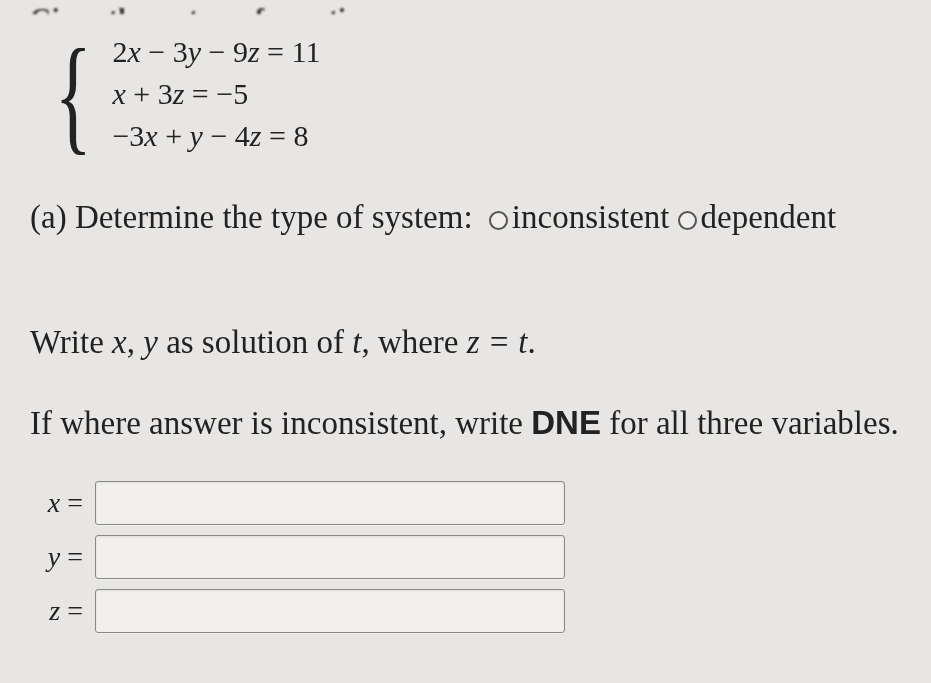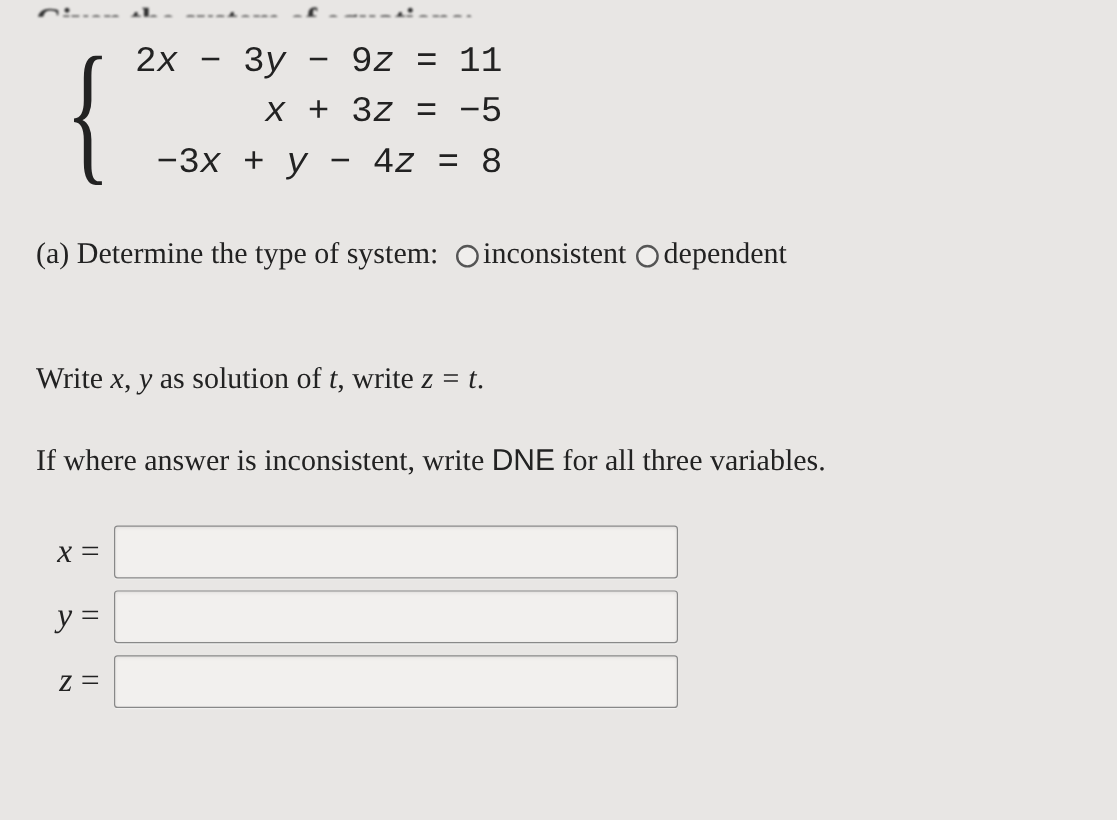--- a/index.html
+++ b/index.html
@@ -37,33 +37,32 @@
       color: #222;
       font-family: 'Times New Roman', serif;
       transform: scaleX(0.6);
     }
     .equations {
       display: flex;
       flex-direction: column;
       gap: 8px;
     }
     .eq {
-      font-family: Liberation Mono, monospace;
+      font-family: Liberation Serif, serif;
       font-size: 30px;
       font-style: italic;
-      text-align: right;
     }
     .eq .num, .eq .op, .eq .eqs { font-style: normal; }
     .para {
       margin: 36px 0;
-      font-size: 25px;
+      font-size: 33px;
       line-height: 1.35;
     }
     .italic { font-style: italic; font-family: 'Times New Roman', serif; }
-    .bold { font-weight: normal; font-family: Arial, sans-serif; }
+    .bold { font-weight: bold; font-family: Arial, sans-serif; }
     .radio {
       display: inline-block;
       width: 19px;
       height: 19px;
       border: 2px solid #555;
       border-radius: 50%;
       vertical-align: middle;
       margin: 0 4px 0 8px;
       background: #f0eeec;
       cursor: pointer;
@@ -118,21 +117,21 @@
   </div>
 </div>
 
 <div class="para">
   <span>(a) Determine the type of system:</span>
   <span class="radio"></span><span>inconsistent</span><span class="radio"></span><span>dependent</span>
 </div>
 
 <div class="para">
   <br>
-  <span>Write </span><span class="italic">x</span><span>, </span><span class="italic">y</span><span> as solution of </span><span class="italic">t</span><span>, write </span><span class="italic">z = t</span><span>.</span>
+  <span>Write </span><span class="italic">x</span><span>, </span><span class="italic">y</span><span> as solution of </span><span class="italic">t</span><span>, where </span><span class="italic">z = t</span><span>.</span>
 </div>
 
 <div class="para">
   <span>If where answer is inconsistent, write </span><span class="bold">DNE</span><span> for all three variables.</span>
 </div>
 
 <div class="answer-rows">
   <div class="answer-row">
     <div class="var-label"><span>x</span> <span class="eqs">=</span></div>
     <input type="text" class="input-box" value="" style="">

